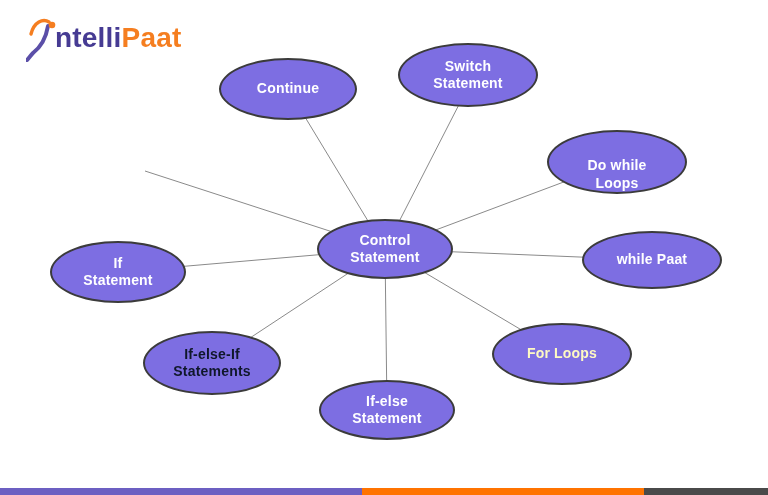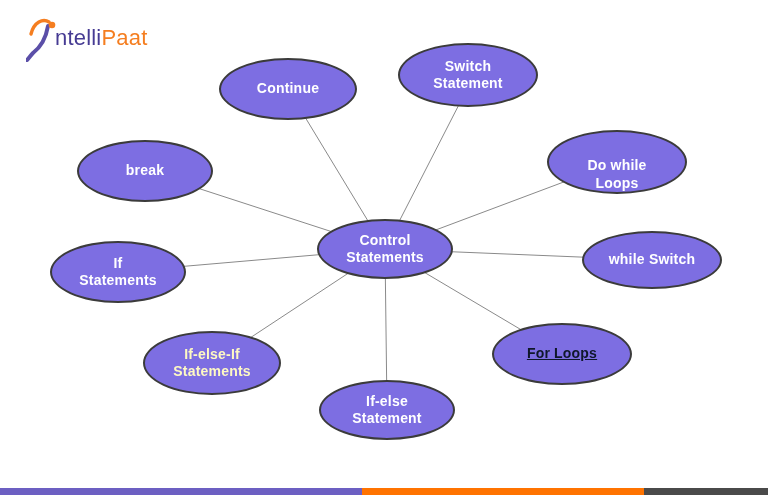--- a/index.html
+++ b/index.html
@@ -14,22 +14,22 @@
   .logo {
     position: absolute;
     left: 26px;
     top: 16px;
     display: flex;
     align-items: flex-start;
     z-index: 3;
   }
   .logo svg { display: block; margin-right: -3px; }
   .logo .wordmark {
-    font-size: 22px;
-    font-weight: 400;
+    font-size: 28px;
+    font-weight: 700;
     letter-spacing: 0.2px;
     line-height: 44px;
   }
   #edges {
     position: absolute;
     left: 0; top: 0;
     z-index: 1;
   }
   .node {
     position: absolute;
@@ -76,33 +76,32 @@
       <line x1="385" y1="249" x2="145" y2="171" stroke="#8A8A8A" stroke-width="1"></line>
       <line x1="385" y1="249" x2="617" y2="162" stroke="#8A8A8A" stroke-width="1"></line>
       <line x1="385" y1="249" x2="118" y2="272" stroke="#8A8A8A" stroke-width="1"></line>
       <line x1="385" y1="249" x2="652" y2="260" stroke="#8A8A8A" stroke-width="1"></line>
       <line x1="385" y1="249" x2="212" y2="363" stroke="#8A8A8A" stroke-width="1"></line>
       <line x1="385" y1="249" x2="562" y2="354" stroke="#8A8A8A" stroke-width="1"></line>
       <line x1="385" y1="249" x2="387" y2="410" stroke="#8A8A8A" stroke-width="1"></line>
     </svg>
 
   <div class="node" style="left: 317px; top: 219px; width: 136px; height: 60px; background: rgb(125, 110, 226); border: 2px solid rgb(59, 59, 59); color: rgb(255, 255, 255);"><span>Control
-Statements</span></div>
+Statement</span></div>
   <div class="node" style="left: 219px; top: 58px; width: 138px; height: 62px; background: rgb(125, 110, 226); border: 2px solid rgb(59, 59, 59); color: rgb(255, 255, 255); justify-content: center;"><span>Continue</span></div>
   <div class="node" style="left: 398px; top: 43px; width: 140px; height: 64px; background: rgb(125, 110, 226); border: 2px solid rgb(59, 59, 59); color: rgb(255, 255, 255);"><span>Switch
 Statement</span></div>
-  <div class="node" style="left: 77px; top: 140px; width: 136px; height: 62px; background: rgb(125, 110, 226); border: 2px solid rgb(59, 59, 59); color: rgb(255, 255, 255);"><span>break</span></div>
   <div class="node" style="left: 547px; top: 130px; width: 140px; height: 64px; background: rgb(125, 110, 226); border: 2px solid rgb(59, 59, 59); color: rgb(255, 255, 255); align-items: flex-end;"><span>Do while
 Loops</span></div>
   <div class="node" style="left: 50px; top: 241px; width: 136px; height: 62px; background: rgb(125, 110, 226); border: 2px solid rgb(59, 59, 59); color: rgb(255, 255, 255);"><span>If
+Statement</span></div>
+  <div class="node" style="left: 582px; top: 231px; width: 140px; height: 58px; background: rgb(125, 110, 226); border: 2px solid rgb(59, 59, 59); color: rgb(255, 255, 255);"><span>while Paat</span></div>
+  <div class="node" style="left: 143px; top: 331px; width: 138px; height: 64px; background: rgb(125, 110, 226); border: 2px solid rgb(59, 59, 59); color: #0f172a;"><span>If-else-If
 Statements</span></div>
-  <div class="node" style="left: 582px; top: 231px; width: 140px; height: 58px; background: rgb(125, 110, 226); border: 2px solid rgb(59, 59, 59); color: rgb(255, 255, 255);"><span>while Switch</span></div>
-  <div class="node" style="left: 143px; top: 331px; width: 138px; height: 64px; background: rgb(125, 110, 226); border: 2px solid rgb(59, 59, 59); color: #fef9c3;"><span>If-else-If
-Statements</span></div>
-  <div class="node" style="left: 492px; top: 323px; width: 140px; height: 62px; background: rgb(125, 110, 226); border: 2px solid rgb(59, 59, 59); color: #0f172a; text-decoration: underline;"><span>For Loops</span></div>
+  <div class="node" style="left: 492px; top: 323px; width: 140px; height: 62px; background: rgb(125, 110, 226); border: 2px solid rgb(59, 59, 59); color: #fef9c3;"><span>For Loops</span></div>
   <div class="node" style="left: 319px; top: 380px; width: 136px; height: 60px; background: rgb(125, 110, 226); border: 2px solid rgb(59, 59, 59); color: rgb(255, 255, 255);"><span>If-else
 Statement</span></div>
 
   <div class="footer-bar" style="height: 7px;">
     <span style="width: 47.1%; background: rgb(108, 95, 194); height: 100%;"></span>
     <span style="width: 36.8%; background: rgb(255, 115, 0); height: 100%;"></span>
     <span style="width: 16.1%; background: rgb(74, 74, 74); height: 100%;"></span>
   </div>
 
 </div>

